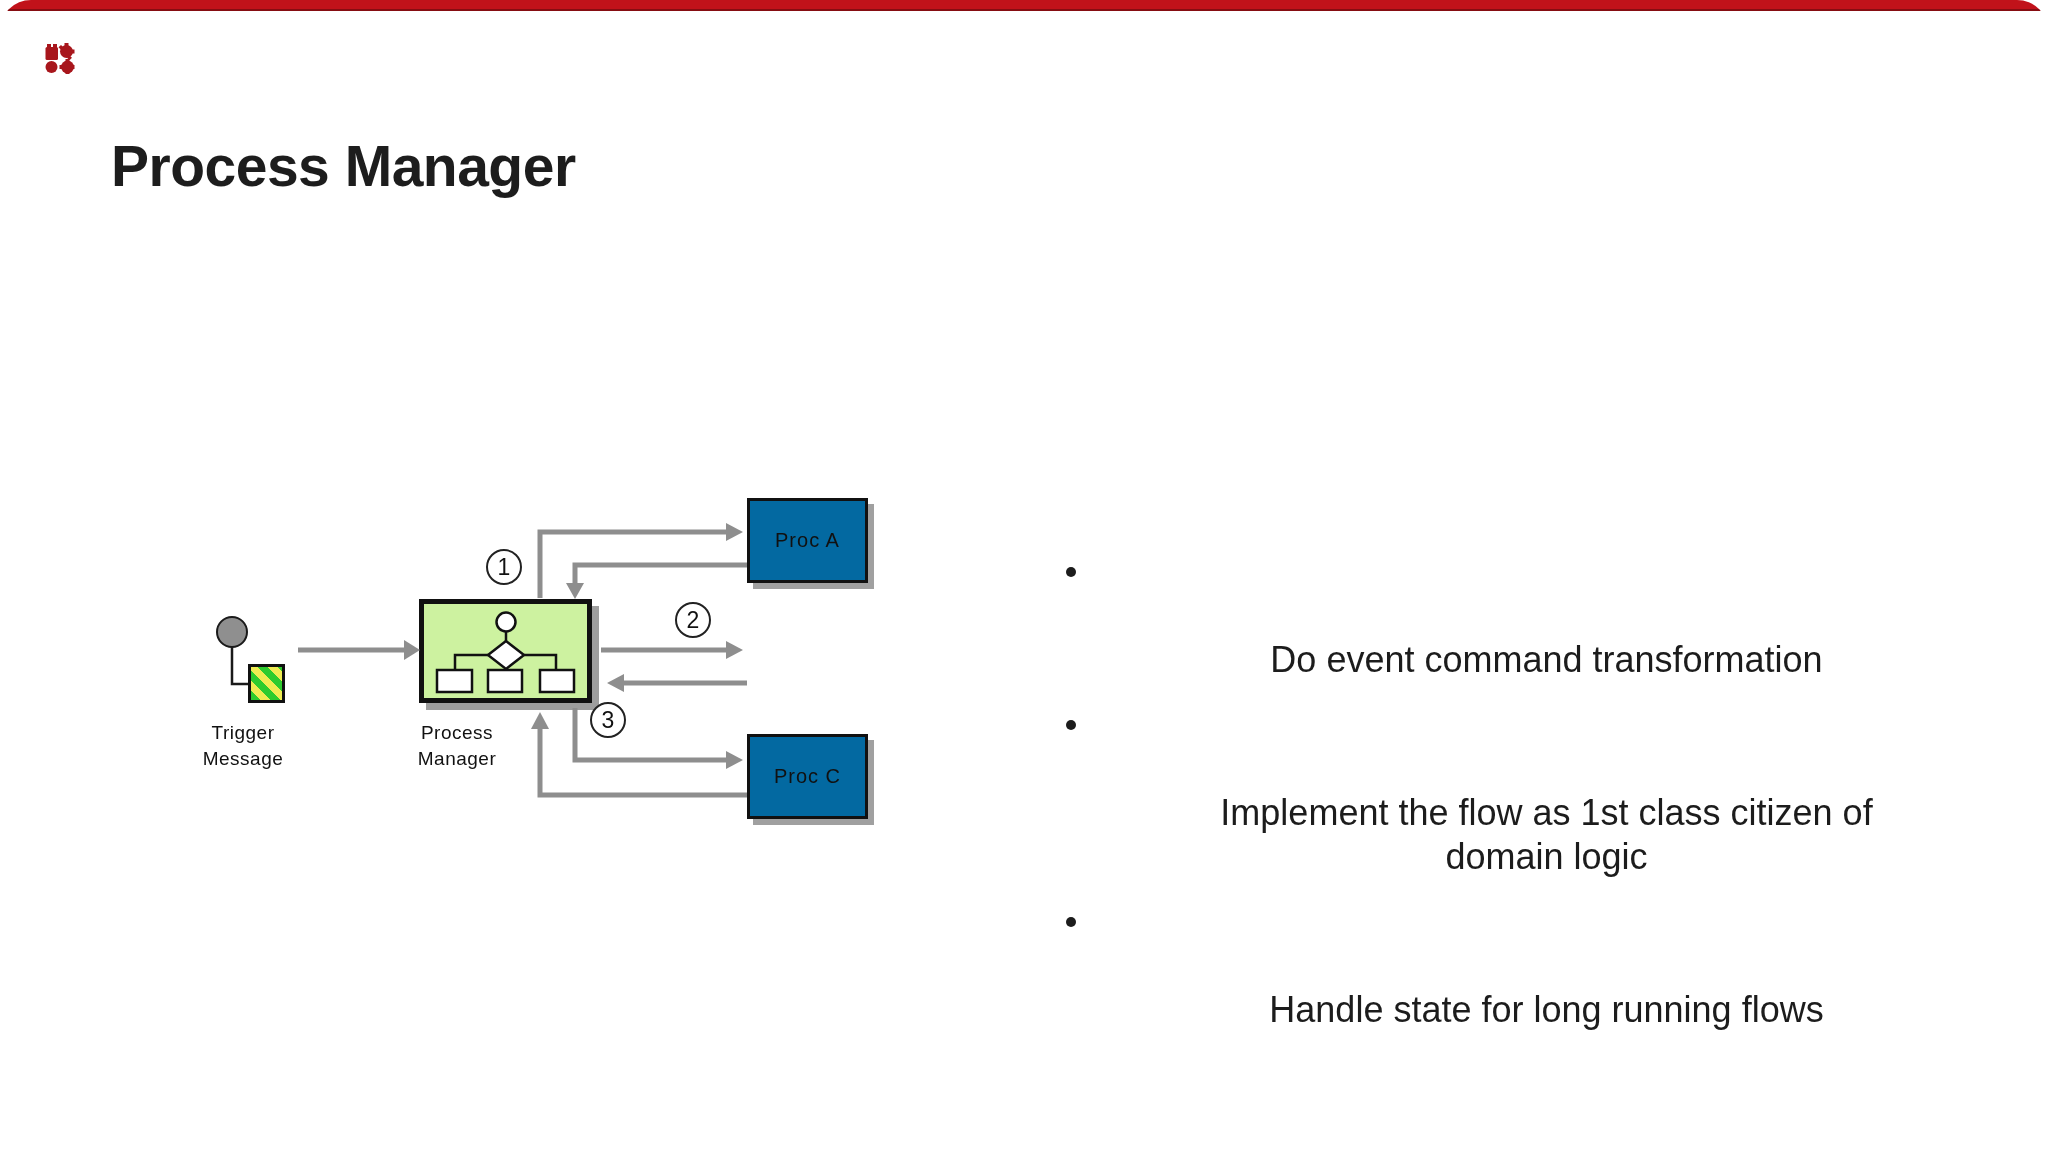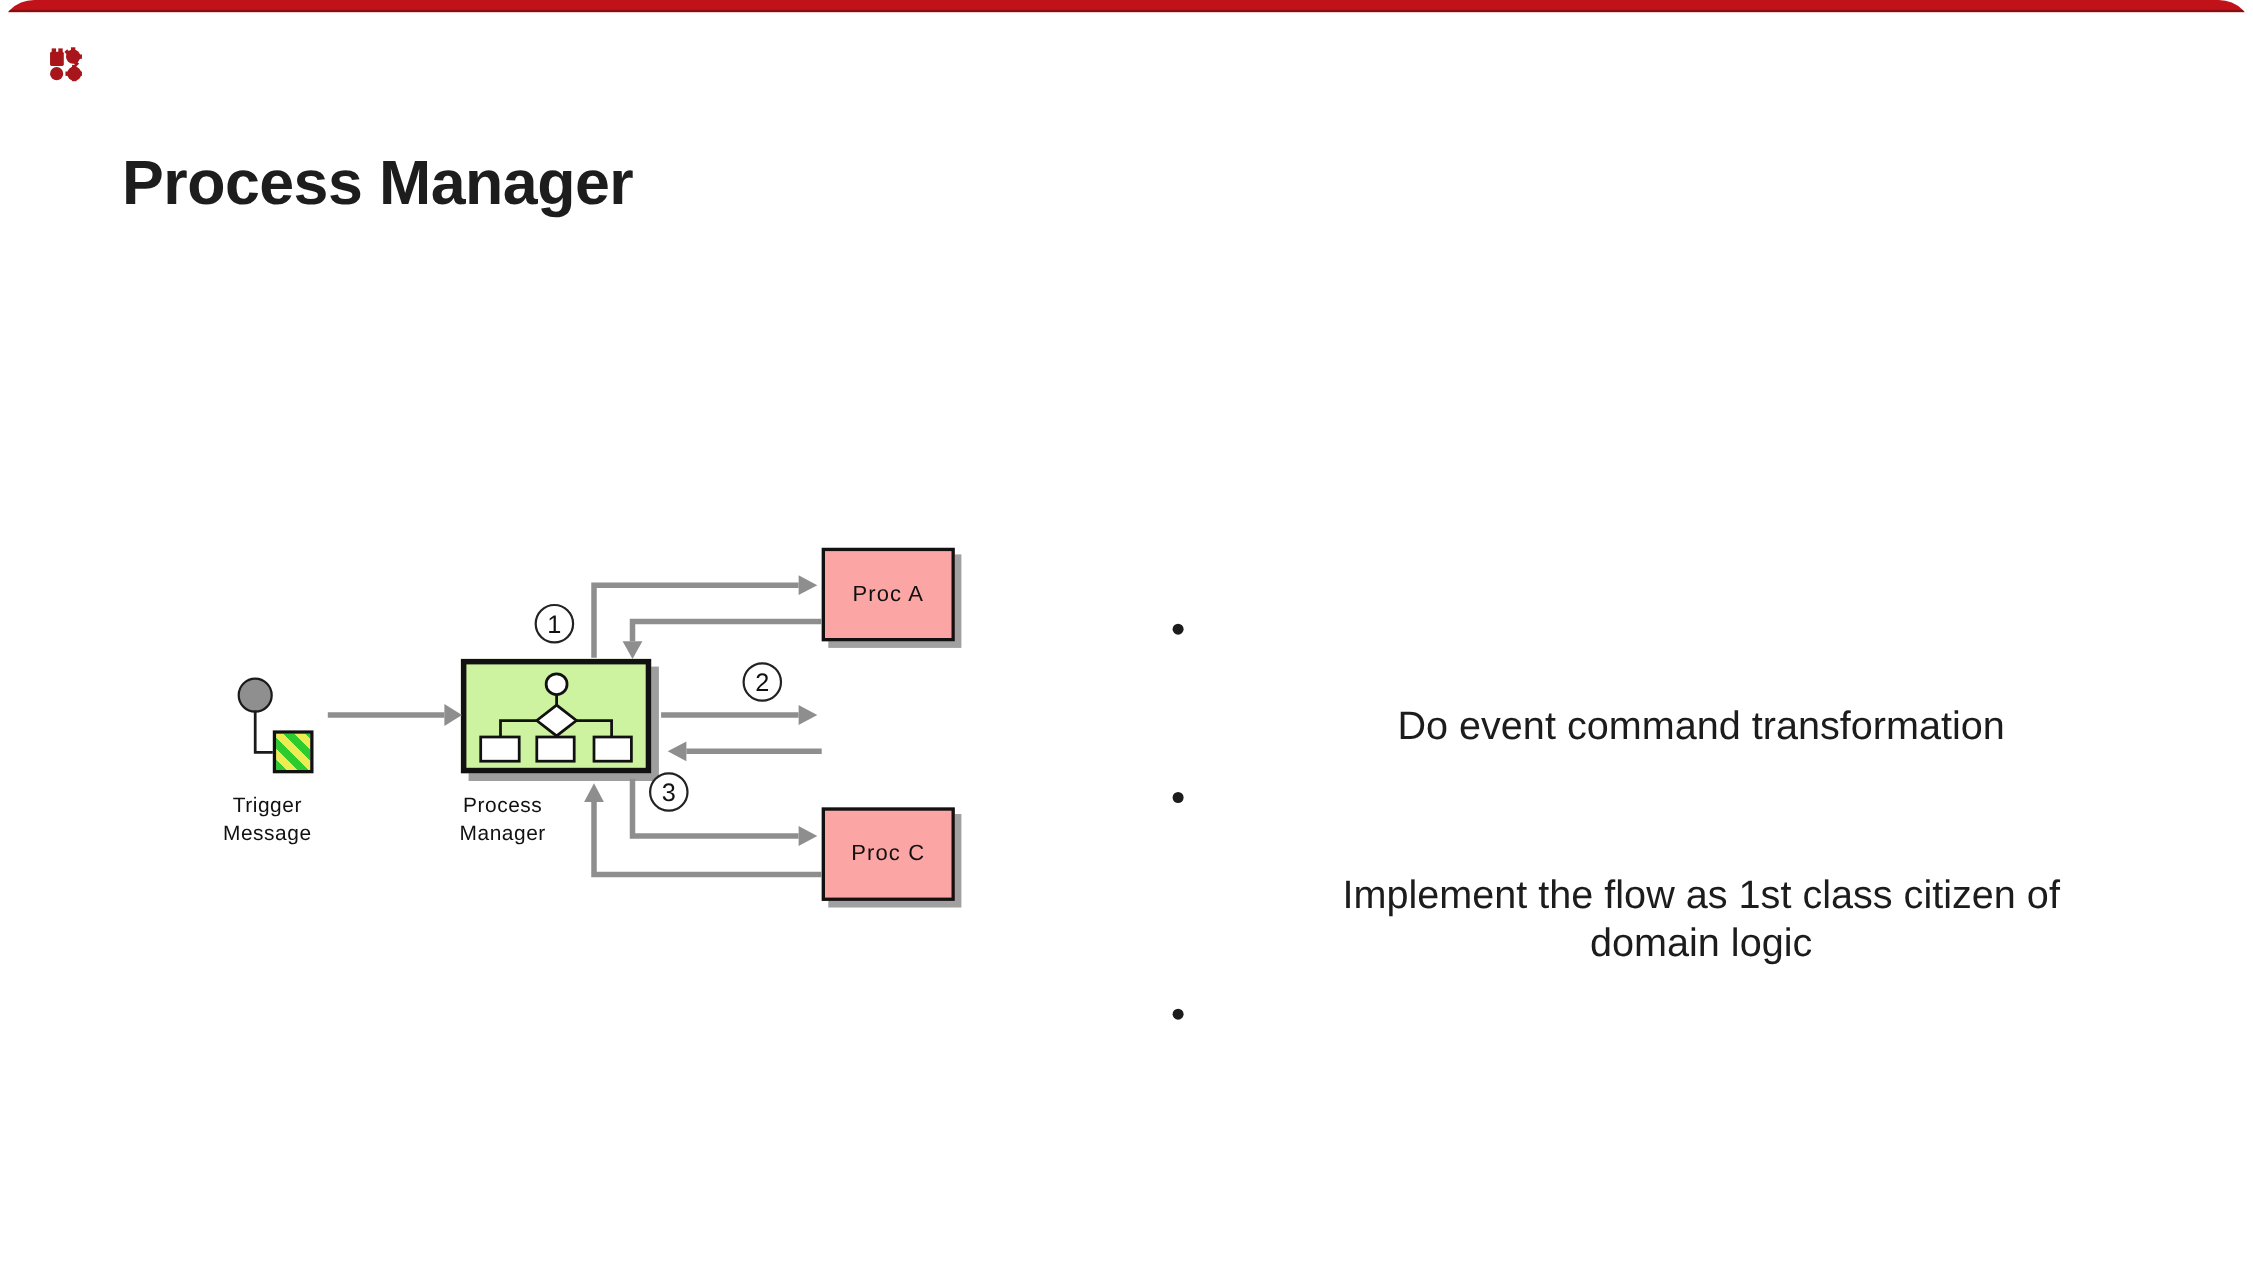--- a/index.html
+++ b/index.html
@@ -25,21 +25,21 @@
     border:3px solid #111;
     background:repeating-linear-gradient(45deg,#2ecb2e 0 7px,#efec52 7px 14px);
   }
   .pm-shadow{position:absolute;left:426px;top:606px;width:173px;height:104px;background:#9e9e9e;}
   .pm-box{
     position:absolute;left:419px;top:599px;width:173px;height:104px;box-sizing:border-box;
     background:#cdf2a0;border:5px solid #111;
   }
   .proc-box{
     position:absolute;left:747px;width:121px;height:85px;box-sizing:border-box;
-    background:#fca5a5;border:3px solid #111;box-shadow:6px 6px 0 0 #a0a0a0;
+    background:#0369a1;border:3px solid #111;box-shadow:6px 6px 0 0 #a0a0a0;
     display:flex;align-items:center;justify-content:center;
     font-size:20px;color:#111;letter-spacing:1px;
   }
   .proc-a{top:498px;} .proc-b{top:614px;} .proc-c{top:734px;}
   .diagram-label{
     position:absolute;width:170px;text-align:center;font-size:19px;line-height:26px;
     color:#111;white-space:pre-line;letter-spacing:0.5px;
   }
   .trigger-label{left:158px;top:720px;}
   .pm-label{left:372px;top:720px;}
@@ -165,16 +165,17 @@
       <span class="dot"></span>
       <span>Do event command transformation</span>
     </li>
     <li>
       <span class="dot"></span>
       <span>Implement the flow as 1st class citizen of
 domain logic</span>
     </li>
     <li>
       <span class="dot"></span>
+      <span>Handle state for long running flows</span>
     </li>
   </ul>
 
 </div>
 
 </body></html>

